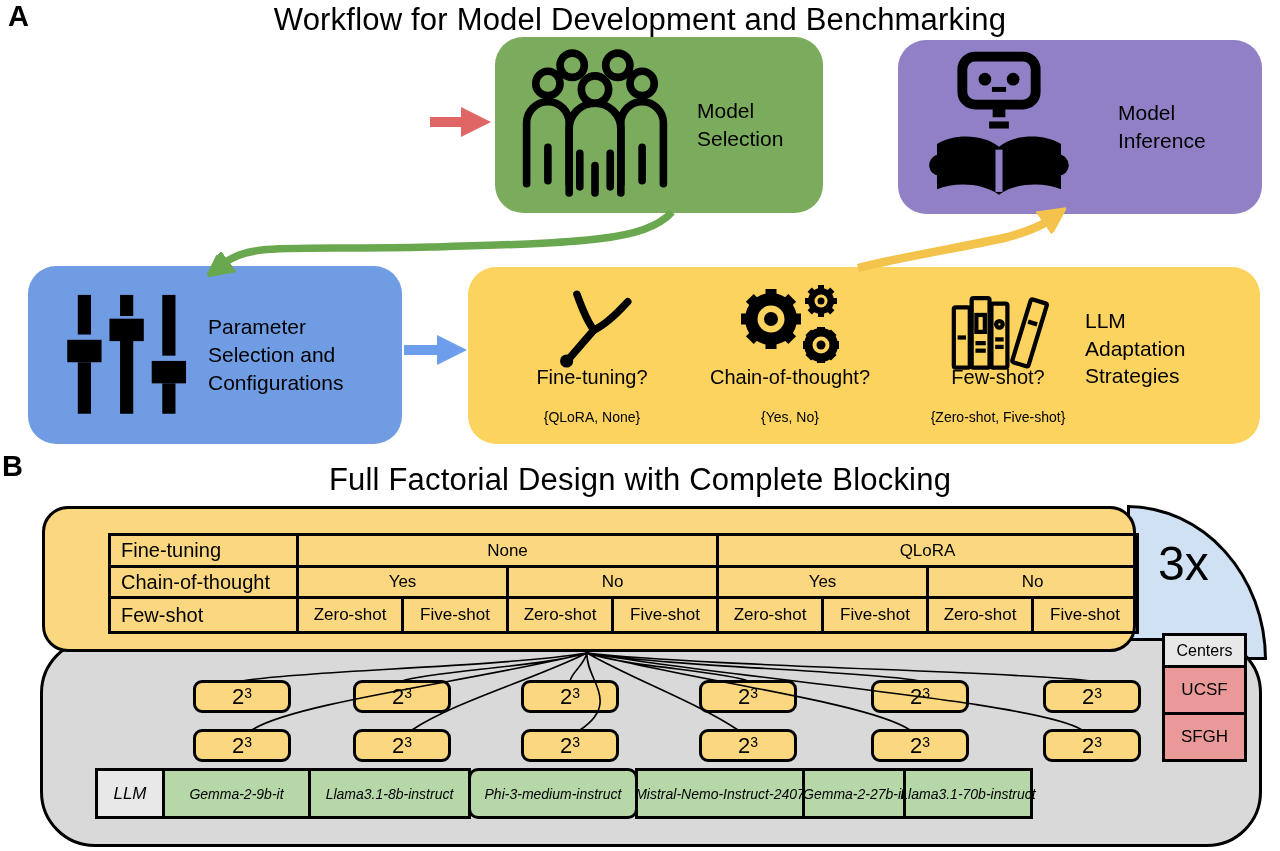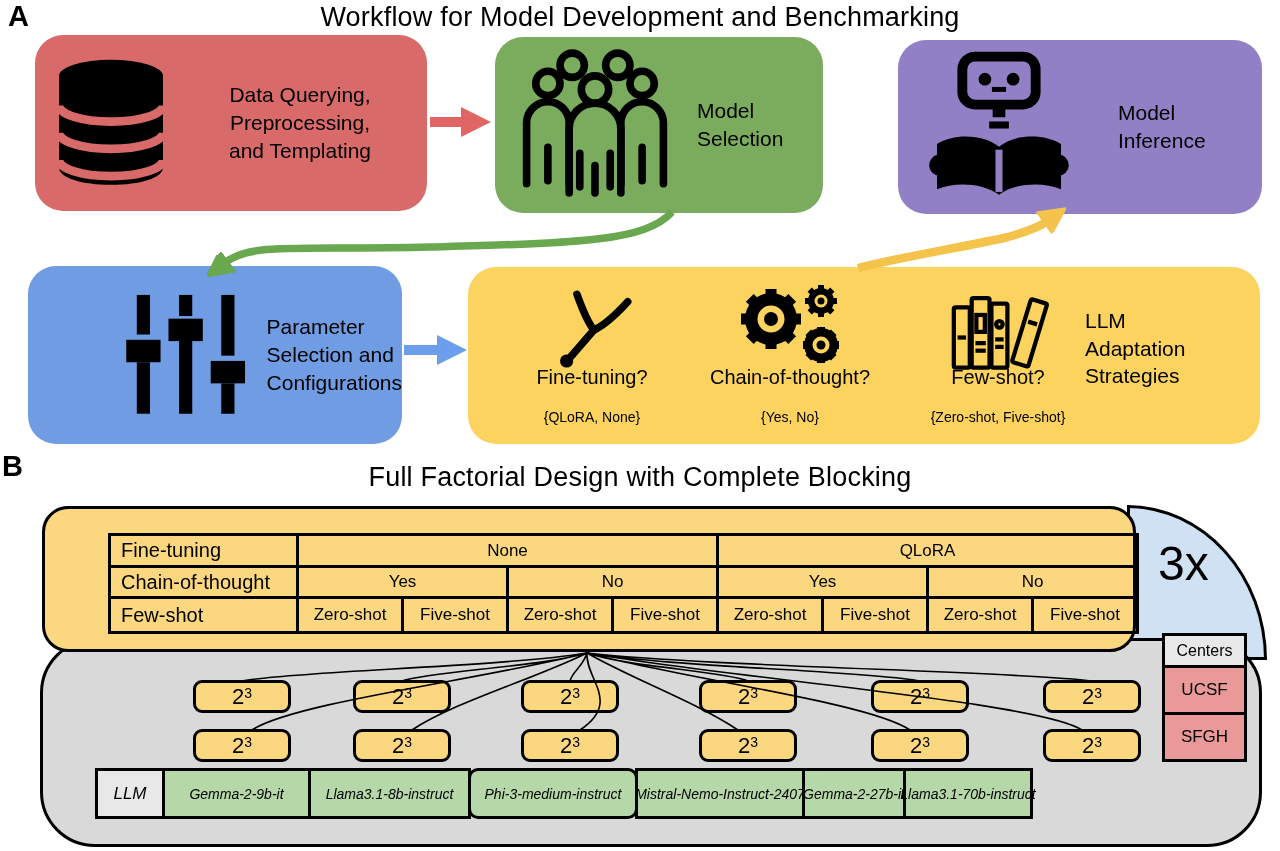--- a/index.html
+++ b/index.html
@@ -1,20 +1,20 @@
 <!DOCTYPE html>
 <html><head>
 <meta charset="utf-8">
 <style>
   html,body{margin:0;padding:0;background:#ffffff;width:1280px;height:851px;overflow:hidden;
     font-family:"Liberation Sans", sans-serif; color:#000;}
   #page{position:relative;width:1280px;height:851px;}
   .abs{position:absolute;}
   .panel-label{font-size:29px;font-weight:bold;}
-  .fig-title{width:1280px;text-align:center;font-size:27px;letter-spacing:.2px;}
+  .fig-title{width:1280px;text-align:center;font-size:31px;letter-spacing:.2px;}
   
   .flowbox{border-radius:28px;display:flex;align-items:center;box-sizing:border-box;}
   .box-label{font-size:21px;line-height:1.32;white-space:pre-line;}
   .qcol{position:absolute;text-align:center;}
   .question{font-size:20px;}
   .options{font-size:14px;margin-top:20px;}
   
   .gray-container{background:#d9d9d9;border:3px solid #000;border-radius:55px;box-sizing:border-box;z-index:2;}
   .blue-quarter{background:#cfe1f3;border:3px solid #000;border-radius:0 100% 0 0;box-sizing:border-box;z-index:1;}
   .rep-label{font-size:48px;z-index:1;}
@@ -35,34 +35,20 @@
   svg.overlay{position:absolute;left:0;top:0;pointer-events:none;}
 </style>
 </head>
 <body>
 
 <div id="page">
 
   <div class="abs panel-label" style="left:8px;top:0px;">A</div>
   <div class="abs fig-title" style="top:2px;">Workflow for Model Development and Benchmarking</div>
 
-  <div class="abs flowbox" style="left:35px;top:35px;width:392px;height:176px;background:#d96a6a;padding-left:14px;">
-    <span>
-      <svg width="124" height="130" viewBox="0 0 100 105">
-        <ellipse cx="50" cy="16" rx="42" ry="13" fill="#000"></ellipse>
-        <path d="M8 16 v74 c0 8.5 18.8 14 42 14 s42-5.5 42-14 V16 Z" fill="#000"></path>
-        <path d="M8 40 a42 13 0 0 0 84 0" stroke="#d96a6a" stroke-width="7" fill="none"></path>
-        <path d="M8 62 a42 13 0 0 0 84 0" stroke="#d96a6a" stroke-width="7" fill="none"></path>
-        <path d="M8 84 a42 13 0 0 0 84 0" stroke="#d96a6a" stroke-width="7" fill="none"></path>
-      </svg>
-    </span>
-    <div class="box-label" style="flex:1;text-align:center;">Data Querying,
-Preprocessing,
-and Templating</div>
-  </div>
 
   <div class="abs flowbox" style="left:495px;top:37px;width:328px;height:176px;background:#7bab5c;padding-left:16px;">
     <span>
       <svg width="168" height="152" viewBox="0 0 110 100" fill="none" stroke="#000" stroke-width="5" stroke-linecap="round">
         <circle cx="40" cy="12" r="8"></circle>
         <circle cx="70" cy="12" r="8"></circle>
         <circle cx="24" cy="24" r="8"></circle>
         <circle cx="86" cy="24" r="8"></circle>
         <circle cx="55" cy="28" r="9"></circle>
         <path d="M10 90 V50 a14 14 0 0 1 28 0 V90"></path>
@@ -91,21 +77,21 @@
         <circle cx="8" cy="81" r="7.5" fill="#000"></circle>
         <circle cx="92" cy="81" r="7.5" fill="#000"></circle>
         <path d="M6 66 C18 58 40 59 50 68 C60 59 82 58 94 66 L94 98 C82 93 62 93 50 102 C38 93 18 93 6 98 Z" fill="#000"></path>
         <path d="M50 70 V100" stroke="#9180c6" stroke-width="5"></path>
       </svg>
     </span>
     <div class="box-label" style="margin-left:48px;">Model
 Inference</div>
   </div>
 
-  <div class="abs flowbox" style="left:28px;top:266px;width:374px;height:178px;background:#6f9ce3;padding-left:30px;justify-content:flex-end;">
+  <div class="abs flowbox" style="left:28px;top:266px;width:374px;height:178px;background:#6f9ce3;padding-left:30px;">
     <span>
       <svg width="132" height="136" viewBox="0 0 100 100" stroke="#000" stroke-width="10">
         <line x1="20" y1="6" x2="20" y2="36"></line>
         <rect x="7" y="40" width="26" height="17" fill="#000" stroke="none"></rect>
         <line x1="20" y1="57" x2="20" y2="96"></line>
         <line x1="52" y1="6" x2="52" y2="22"></line>
         <rect x="39" y="24" width="26" height="17" fill="#000" stroke="none"></rect>
         <line x1="52" y1="41" x2="52" y2="96"></line>
         <line x1="84" y1="6" x2="84" y2="52"></line>
         <rect x="71" y="56" width="26" height="17" fill="#000" stroke="none"></rect>

